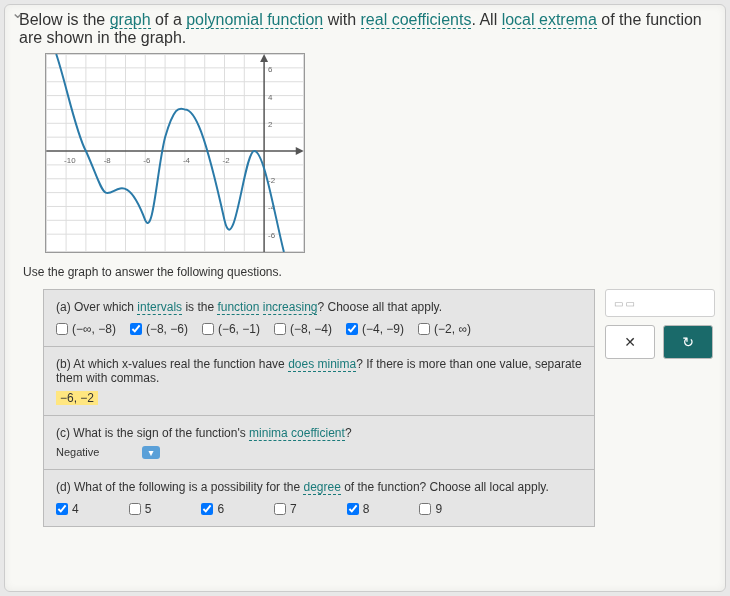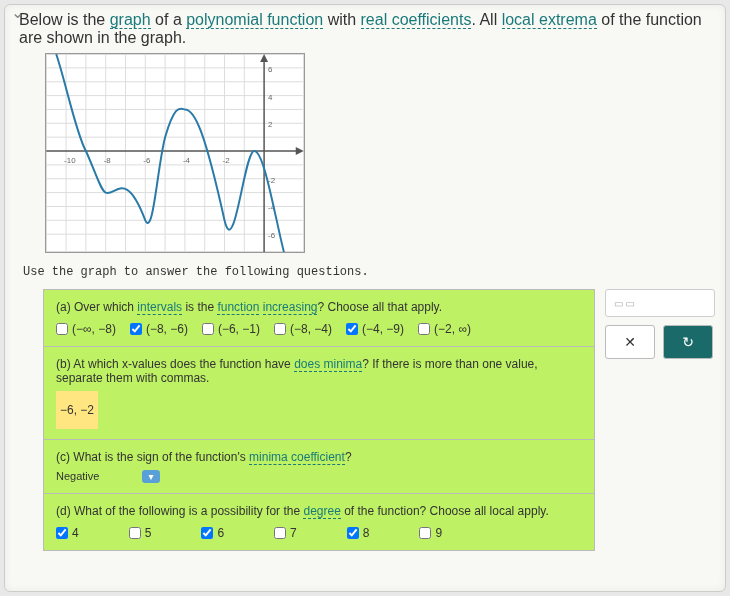--- a/index.html
+++ b/index.html
@@ -3,28 +3,28 @@
 <meta charset="utf-8">
 <style>
 * { box-sizing: border-box; margin: 0; padding: 0; }
 body { font-family: Arial, sans-serif; font-size: 12px; background: #e8e8e8; color: #333; width: 730px; height: 596px; overflow: hidden; position: relative; }
 .page { background: #f8f8f5; border: 1px solid #ccc; border-radius: 6px; margin: 4px; padding: 6px 10px 10px 10px; height: 588px; position: relative; box-shadow: inset 0 0 8px rgba(0,0,0,.06); }
 .chev { position: absolute; left: 6px; top: -2px; color: #888; font-size: 16px; }
 .intro { font-size: 16px; color: #333; margin-bottom: 6px; margin-left: 4px; }
 a.term { color: #1a7a7a; border-bottom: 1px dashed #1a7a7a; text-decoration: none; }
 .graph-box { border: 1px solid #999; width: 260px; height: 200px; margin-left: 30px; position: relative; background: #fff; box-shadow: inset 0 0 0 1px #ddd; }
 .graph-box svg { width: 100%; height: 100%; display: block; }
-.instr { margin: 12px 0 10px 8px; font-size: 12px; font-family: Liberation Mono, monospace; }
+.instr { margin: 12px 0 10px 8px; font-size: 12px; }
 .qwrap { display: flex; gap: 10px; align-items: flex-start; margin-left: 28px; }
-.qtable { border: 1px solid #bbb; border-collapse: collapse; width: 560px; background: #bef264; }
+.qtable { border: 1px solid #bbb; border-collapse: collapse; width: 560px; background: #e5e5e5; }
 .qtable td { border: 1px solid #bbb; padding: 10px 12px; vertical-align: top; }
 .opts { margin-top: 8px; display: flex; flex-wrap: wrap; gap: 14px; align-items: center; }
 .cb { display: inline-flex; align-items: center; gap: 4px; font-size: 12px; }
 .cb input { width: 12px; height: 12px; }
-.ans-hl { background: #ffe680; padding: 12px 4px; display: inline-block; margin-top: 6px; }
+.ans-hl { background: #ffe680; padding: 0 4px; display: inline-block; margin-top: 6px; }
 .sel { display: inline-block; background: #5aa0d8; color: #fff; border-radius: 3px; padding: 1px 6px; font-size: 10px; margin-left: 40px; }
 .side { display: flex; flex-direction: column; gap: 8px; }
 .prev { width: 110px; height: 28px; background: #fff; border: 1px solid #cfcfcf; border-radius: 3px; display: flex; align-items: center; justify-content: flex-start; padding-left: 8px; color: #aaa; font-size: 10px; letter-spacing: 2px; }
 .btnrow { display: flex; gap: 8px; }
 .btn { width: 50px; height: 34px; border: 1px solid #bbb; border-radius: 3px; display: flex; align-items: center; justify-content: center; font-size: 14px; cursor: pointer; }
 .btn.light { background: #fff; color: #333; }
 .btn.dark { background: #1a6a6a; color: #fff; }
 .neg { font-size: 11px; margin-top: 6px; }
 </style>
 </head>
@@ -113,21 +113,21 @@
                 </label>
                 <label class="cb">
                   <input type="checkbox" style="">
                   <span>(−2, ∞)</span>
                 </label>
               </div>
       </td>
           </tr>
       <tr>
             <td>
-        <span>(b) At which x-values does the function have </span><a class="term">does minima</a><span>? If there is more than one value, separate them with commas.</span><br>
+        <span>(b) At which x-values real the function have </span><a class="term">does minima</a><span>? If there is more than one value, separate them with commas.</span><br>
         <span class="ans-hl">−6, −2</span>
       </td>
           </tr>
       <tr>
             <td>
         <span>(c) What is the sign of the function's </span><a class="term">minima coefficient</a><span>?</span>
         <div class="neg">
           <span>Negative</span>
           <span class="sel">▾</span>
         </div>

